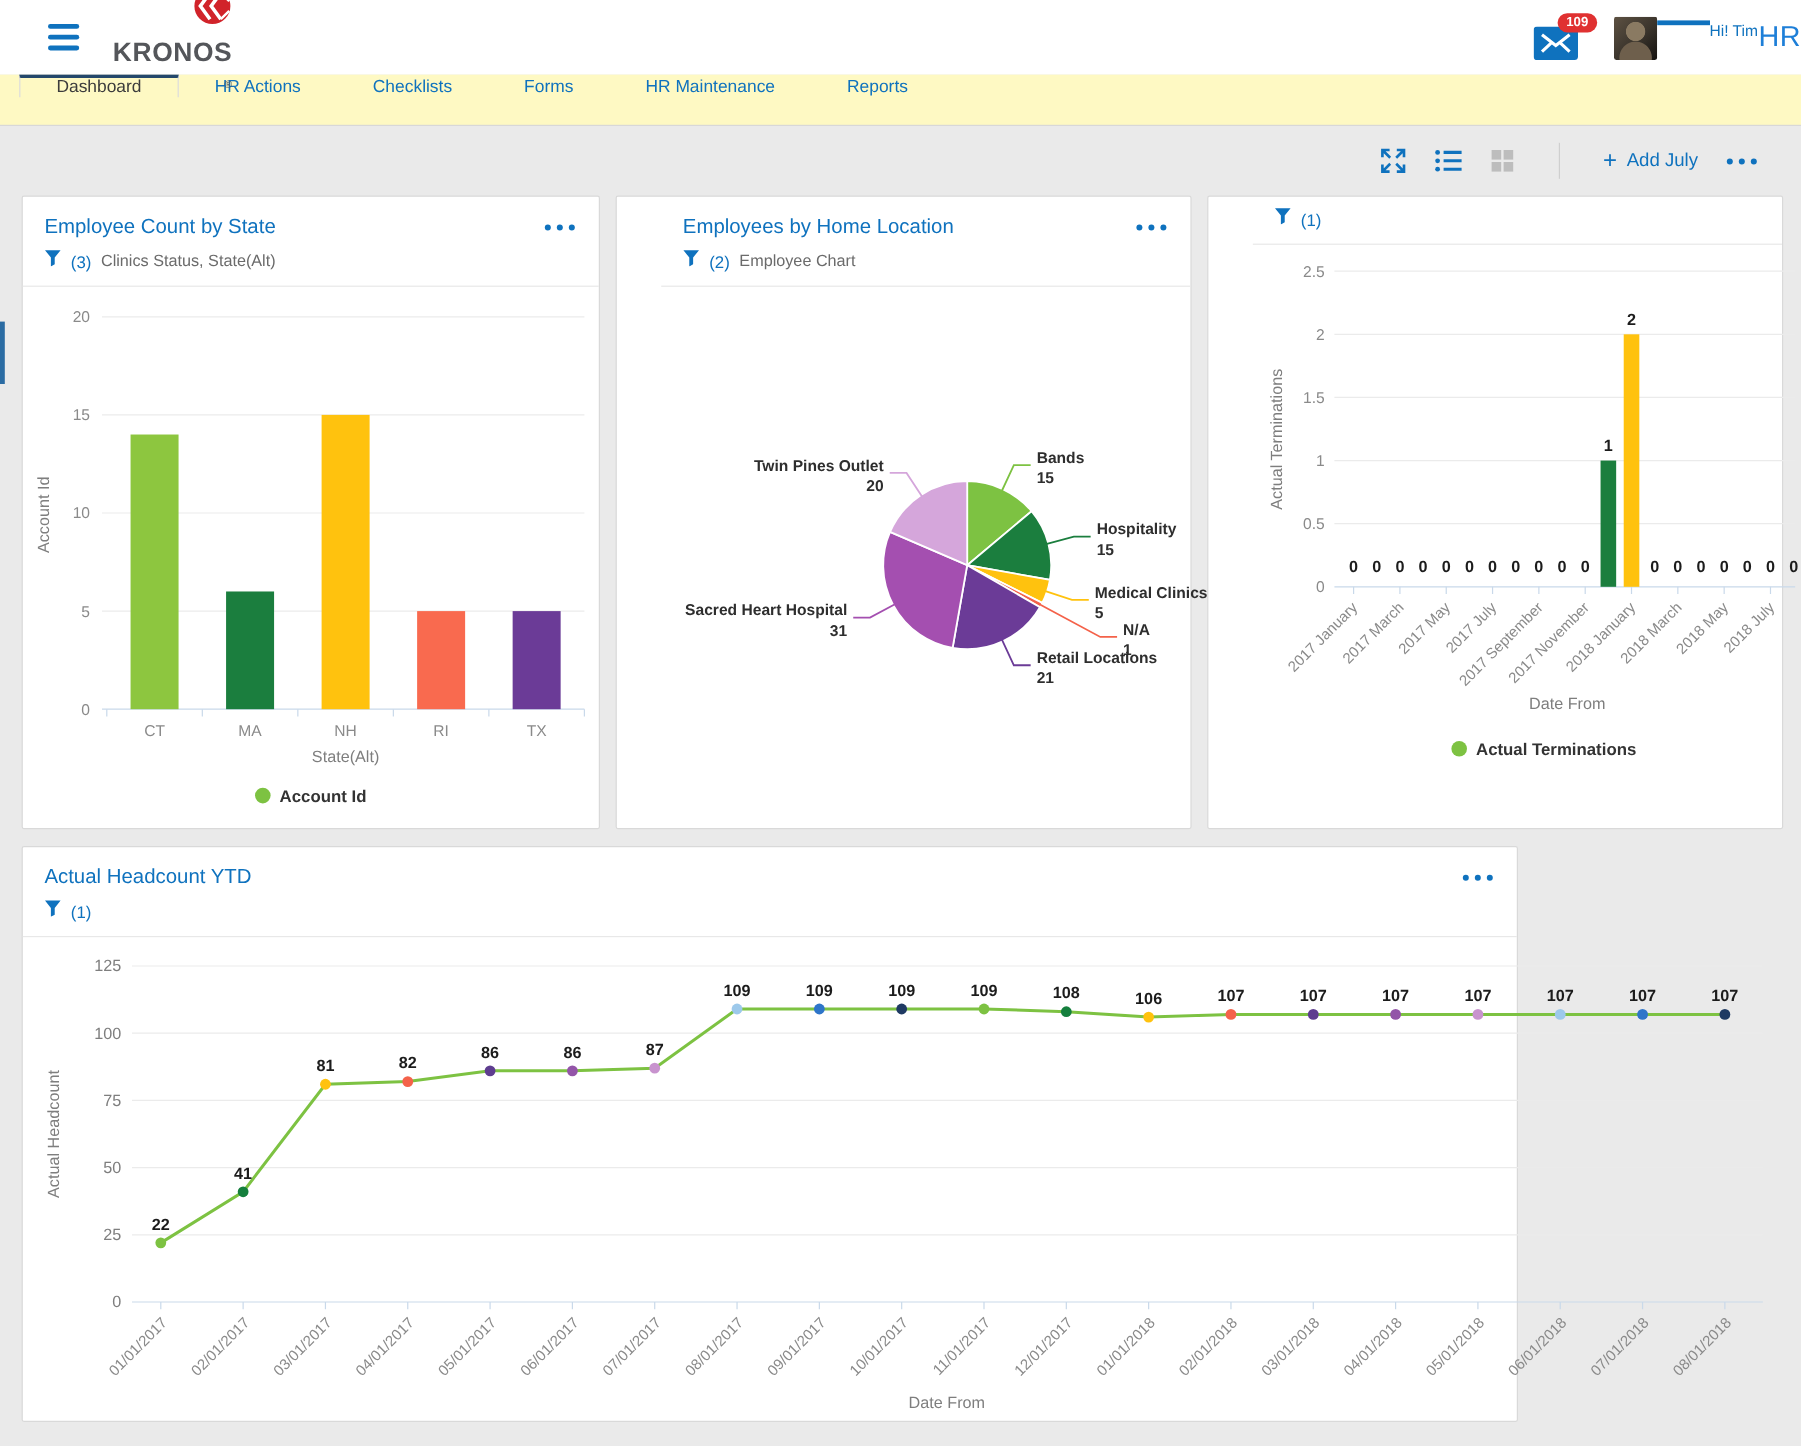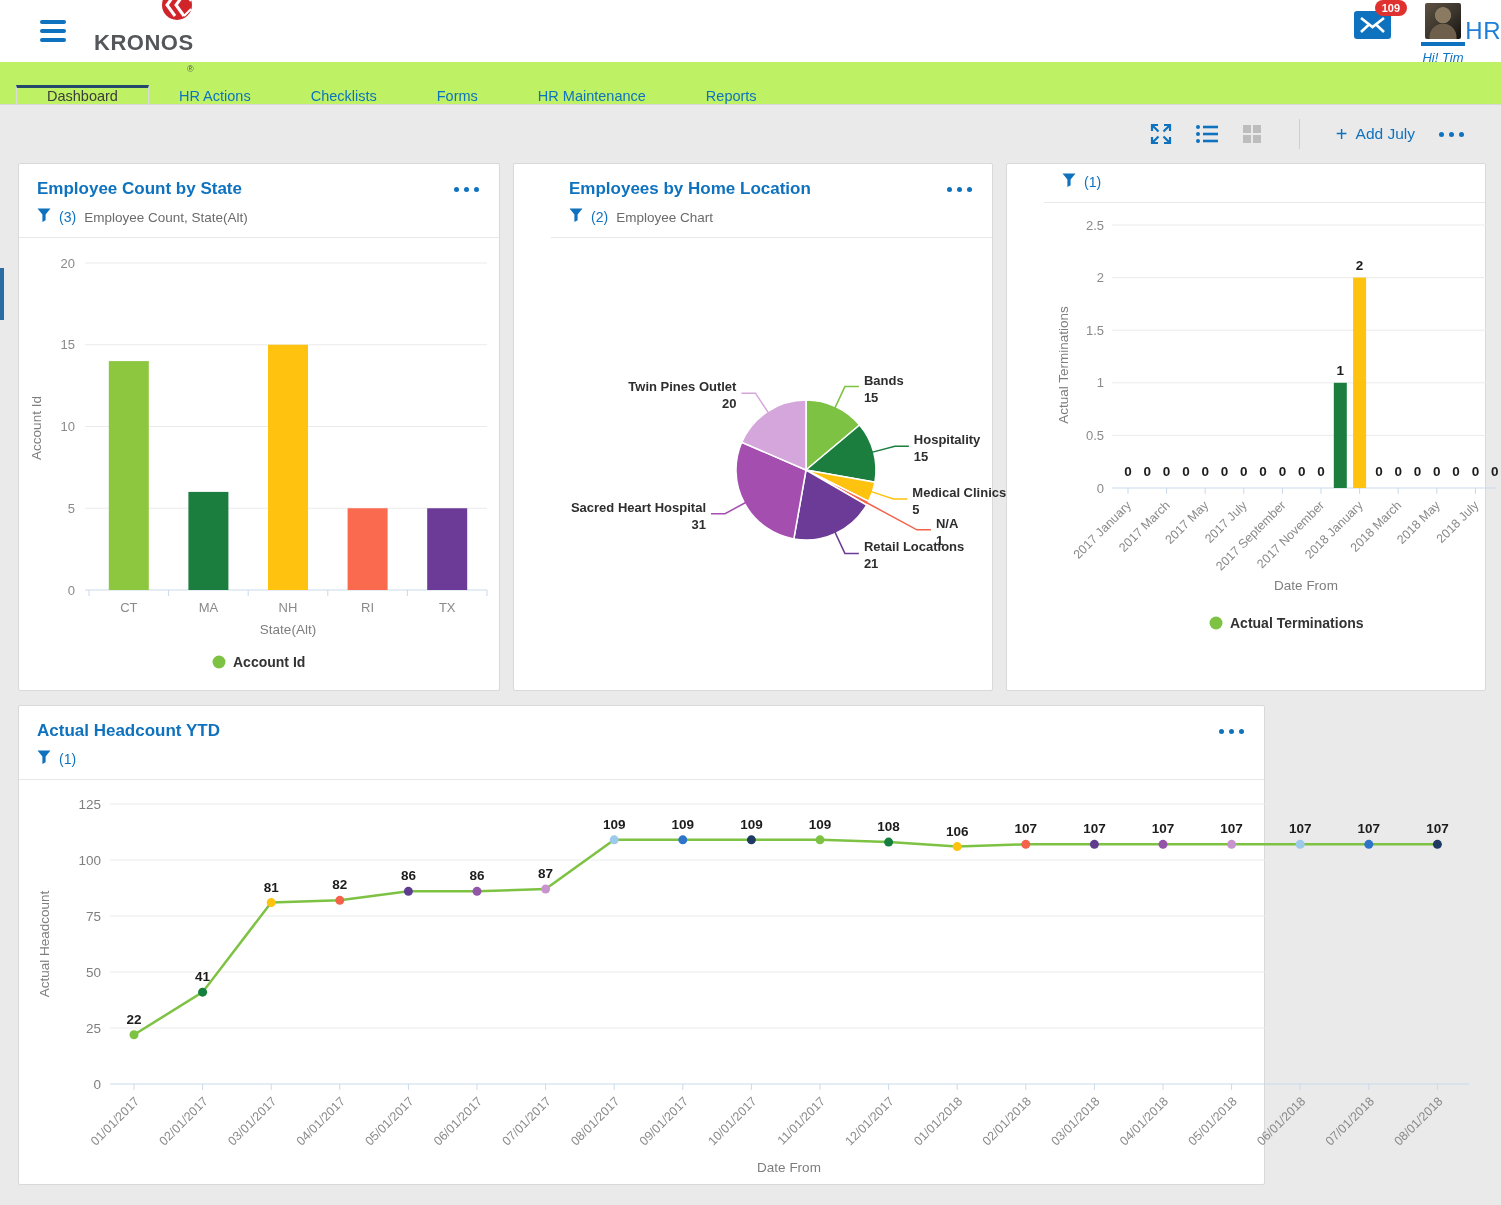--- a/index.html
+++ b/index.html
@@ -10,51 +10,51 @@
   .app-header { position:relative; height:62px; background:#fff; display:flex; align-items:center; }
   .hamburger { margin-left:40px; width:26px; height:22px; display:flex; flex-direction:column; justify-content:space-between; background:none; border:none; cursor:pointer; }
   .hamburger i { display:block; height:4px; border-radius:2px; background:#0F72BE; }
   .logo { display:flex; align-items:flex-end; margin-left:24px;flex-direction:column; }
   .logo-text { font-size:22px; font-weight:bold; color:#54565A; letter-spacing:.5px; margin-left:4px; line-height:34px; }
   .logo-reg { font-size:9px; color:#54565A; margin-top:4px; }
   .app-title { position:absolute; left:0; right:0; text-align:right; font-size:24px; color:#1E7FD8; letter-spacing:.5px; pointer-events:none; }
   .header-right { margin-left:auto; display:flex; align-items:flex-start; gap:30px; padding-right:36px; }
   .mail-wrap { position:relative; margin-top:14px; cursor:pointer; }
   .badge { position:absolute; top:-11px; right:-16px; background:#E03131; color:#fff; font-size:11px; font-weight:bold; padding:2px 7px; border-radius:10px; }
-  .avatar-wrap { display:flex; flex-direction:column; align-items:center; margin-top:6px; cursor:pointer;font-style:italic; }
+  .avatar-wrap { display:flex; flex-direction:row; margin-top:6px; cursor:pointer; }
   .avatar { width:36px; height:36px; border-radius:2px;
     background: radial-gradient(circle at 50% 34%, #8a7a62 0 26%, rgba(0,0,0,0) 28%),
                 radial-gradient(circle at 50% 95%, #6e5f4c 0 34%, rgba(0,0,0,0) 36%),
                 linear-gradient(135deg,#5d5142 0%, #3a342c 55%, #14120f 100%); }
   .avatar-bar { width:44px; height:4px; background:#0F72BE; margin-top:3px; }
   .greeting { margin-top:4px; font-size:13px; color:#0F72BE; }
 
   
-  .tabbar { display:flex; align-items:flex-end; height:43px; background:#bef264; border-bottom:1px solid #D8D8D8; padding-left:16px; }
+  .tabbar { display:flex; align-items:flex-start; height:43px; background:#fef9c3; border-bottom:1px solid #D8D8D8; padding-left:16px; }
   .tab { display:flex; align-items:center; padding:0 30px; font-size:14.5px; color:#0F72BE; cursor:pointer; border-top:3px solid transparent; }
   .tab.active { border-top:3px solid #24486B; border-left:1px solid #DCDCDC; border-right:1px solid #DCDCDC; color:#3C3C3C; }
 
   
   .content { padding:0 15px 0 18px; }
   .dash-toolbar { height:58px; display:flex; align-items:center; justify-content:flex-end; gap:22px; padding-right:20px; }
   .tool-btn { background:none; border:none; cursor:pointer; display:flex; align-items:center; }
   .tb-divider { width:1px; height:30px; background:#CFCFCF; margin:0 14px; }
   .add-chart { display:flex; align-items:center; gap:8px; color:#0F72BE; font-size:15.5px; background:none; border:none; cursor:pointer; }
   .plus { font-size:20px; line-height:1; }
   .dots { display:flex; gap:5px; background:none; border:none; cursor:pointer; padding:4px 2px; }
   .dots i { width:5px; height:5px; border-radius:50%; background:#0F72BE; }
 
   
   .cards-row { display:flex; gap:13px; }
   .card { background:#fff; border:1px solid #D9D9D9; border-radius:2px; }
   .card.c1 { width:482px; height:528px; }
   .card.c2, .card.c3 { width:480px; height:528px;padding-left:37px; }
   .card.wide { width:1247px; height:480px; margin-top:14px; }
   .card-head { display:flex; justify-content:space-between; align-items:center; padding:15px 18px 0 18px; }
-  .card-title { font-size:17px; font-weight:bold; color:#0F72BE; }
+  .card-title { font-size:17px; font-weight:normal; color:#0F72BE; }
   .filter-row { display:flex; align-items:center; gap:8px; padding:9px 18px 11px 18px; border-bottom:1px solid #E8E8E8; cursor:pointer; }
   .filter-count { color:#0F72BE; font-size:14px; }
   .filter-text { color:#6B6B6B; font-size:13.5px; }
 
   .left-handle { position:absolute; left:0; top:268px; width:4px; height:52px; background:#2B6CA3; }
 
   
   svg text { font-family:"Liberation Sans",sans-serif; }
   .ax   { font-size:13px;  fill:#8A8A8A; }
   .ax2  { font-size:12.5px; fill:#8A8A8A; }
@@ -170,21 +170,21 @@
               <i></i>
             </button>
         </div>
         <div class="filter-row">
           <span>
             <svg width="14" height="14" viewBox="0 0 14 14">
                 <path d="M0.5 0.5 H13.5 L8.6 6.6 V12.3 L5.4 14 V6.6 Z" fill="#0F72BE"></path>
               </svg>
           </span>
           <span class="filter-count">(3)</span>
-          <span class="filter-text">Employee Count, State(Alt)</span>
+          <span class="filter-text">Clinics Status, State(Alt)</span>
         </div>
         <div class="chart" id="chart-0"><svg width="478" height="452" viewBox="0 0 478 452">
               <line x1="66" y1="352" x2="468" y2="352" stroke="#C9D9EA" stroke-width="1"></line>
               <text x="56" y="356.5" text-anchor="end" class="ax">0</text>
               <line x1="66" y1="270.25" x2="468" y2="270.25" stroke="#EBEBEB" stroke-width="1"></line>
               <text x="56" y="274.75" text-anchor="end" class="ax">5</text>
               <line x1="66" y1="188.5" x2="468" y2="188.5" stroke="#EBEBEB" stroke-width="1"></line>
               <text x="56" y="193" text-anchor="end" class="ax">10</text>
               <line x1="66" y1="106.74999999999997" x2="468" y2="106.74999999999997" stroke="#EBEBEB" stroke-width="1"></line>
               <text x="56" y="111.24999999999997" text-anchor="end" class="ax">15</text>

